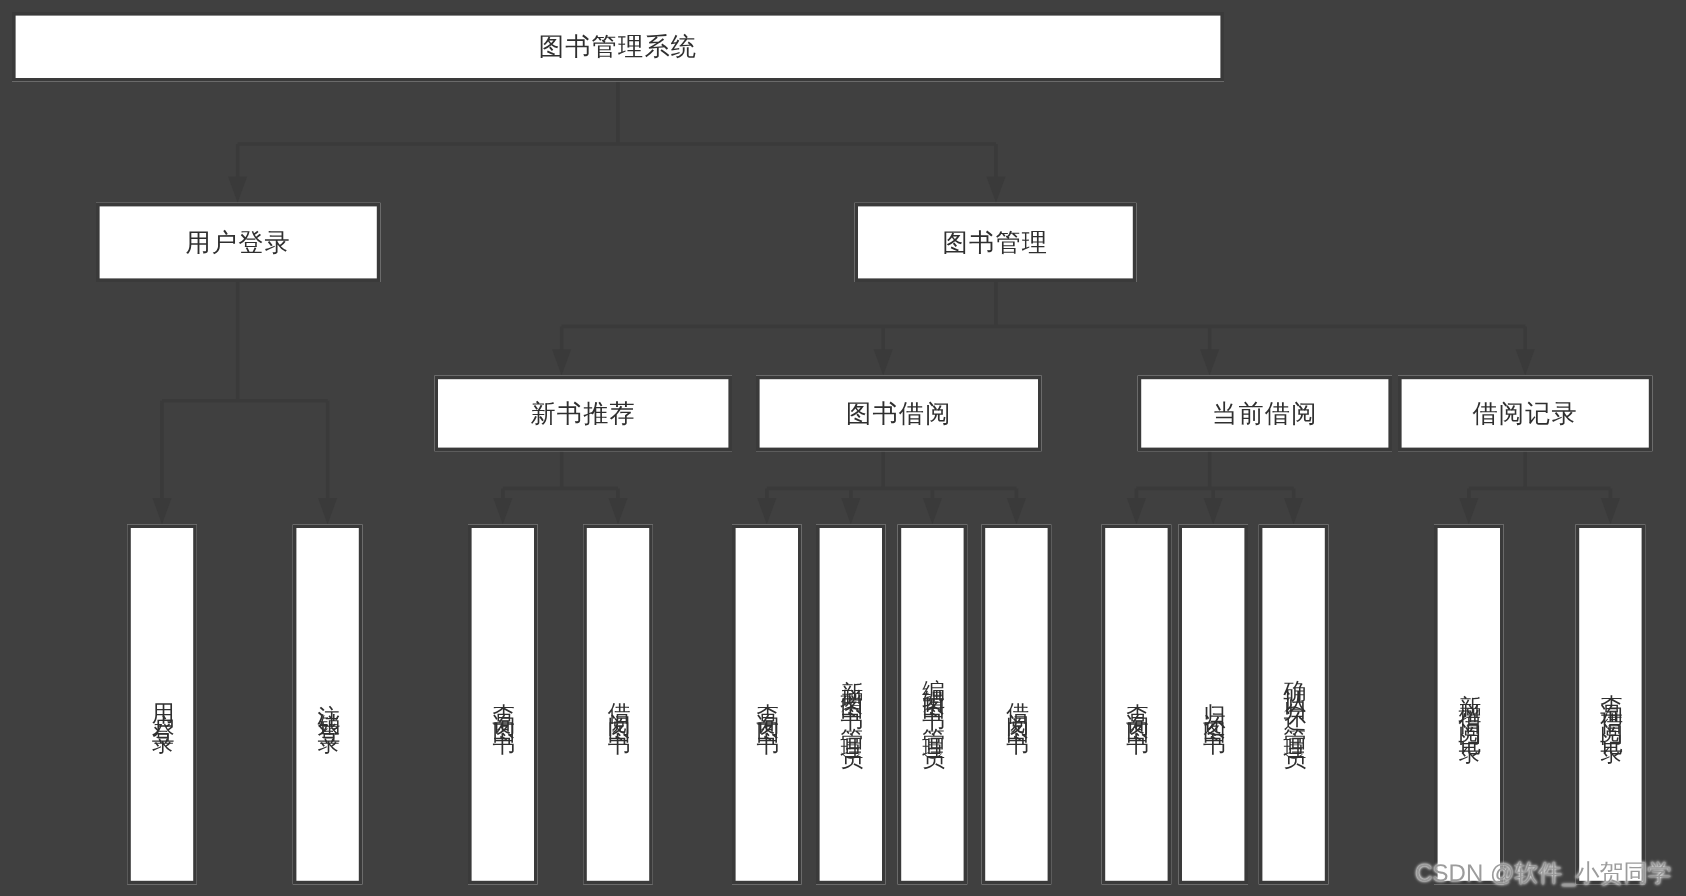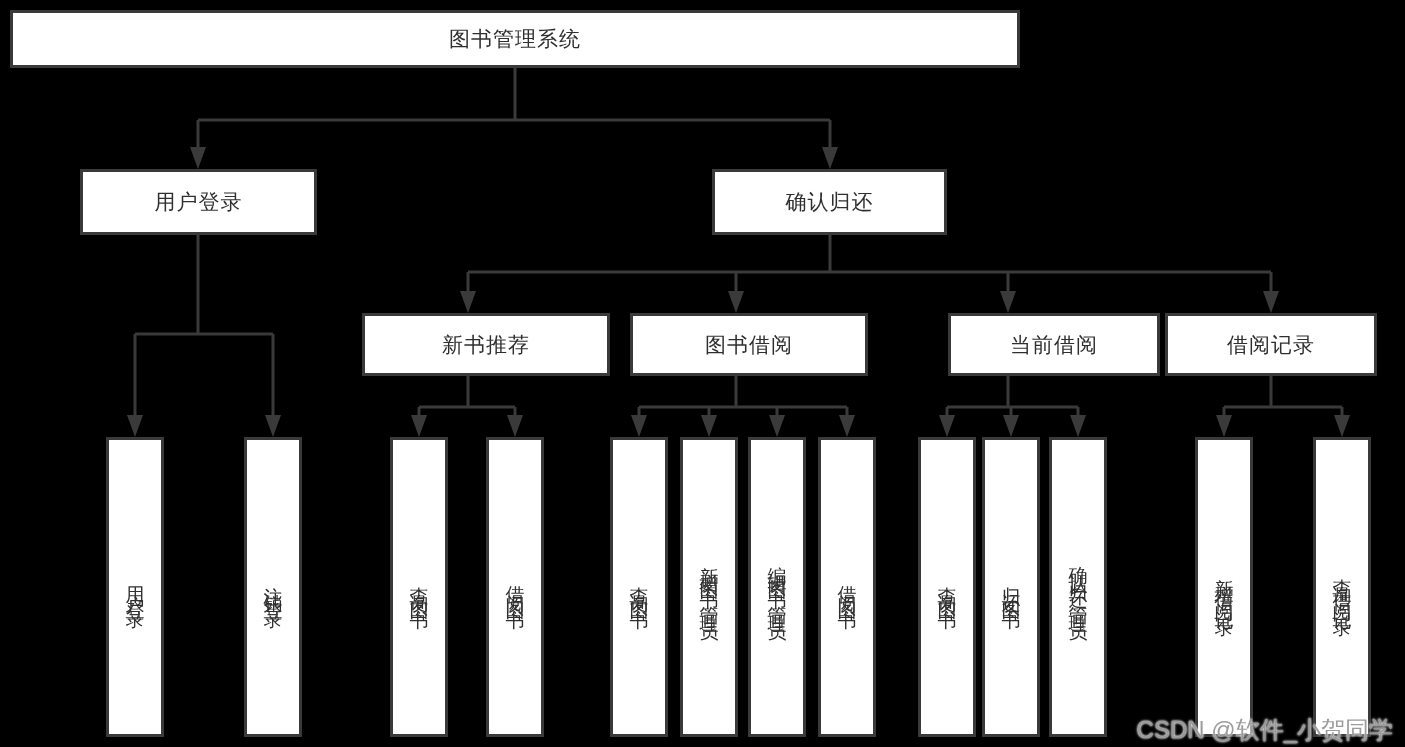--- a/index.html
+++ b/index.html
@@ -5,21 +5,21 @@
   html, body {
     margin: 0;
     padding: 0;
     background: #ffffff;
     font-family: "Liberation Sans", sans-serif;
   }
   .canvas {
     position: relative;
     width: 1405px;
     height: 747px;
-    background: #000000;
+    background: #404040;
     overflow: hidden;
   }
   .connectors {
     position: absolute;
     left: 0;
     top: 0;
     z-index: 1;
   }
   .node {
     position: absolute;
@@ -47,21 +47,21 @@
     font-size: 19px;
     writing-mode: vertical-rl;
     text-orientation: mixed;
     letter-spacing: 8px;
   }
   .watermark {
     position: absolute;
     right: 12px;
     top: 714px;
     z-index: 3;
-    font-size: 24px;
+    font-size: 20px;
     color: rgba(145, 145, 145, 0.9);
     text-shadow: 0 0 3px #ffffff, 0 0 2px #ffffff;
     white-space: nowrap;
   }
 </style>
 </head>
 <body>
 
 <div class="canvas">
 
@@ -104,21 +104,21 @@
       <polygon points="1003,415 1019,415 1011,437"></polygon>
       <polygon points="1070,415 1086,415 1078,437"></polygon>
       <polygon points="1216,415 1232,415 1224,437"></polygon>
       <polygon points="1334,415 1350,415 1342,437"></polygon>
     </g>
   </svg>
 
   <div class="node hbox root-box">图书管理系统</div>
 
   <div class="node hbox" style="left:80px; top:169px; width:237px; height:66px;">用户登录</div>
-  <div class="node hbox" style="left:712px; top:169px; width:235px; height:66px;">确认归还</div>
+  <div class="node hbox" style="left:712px; top:169px; width:235px; height:66px;">图书管理</div>
 
   <div class="node hbox" style="left:362px; top:313px; width:248px; height:63px;">新书推荐</div>
   <div class="node hbox" style="left:630px; top:313px; width:238px; height:63px;">图书借阅</div>
   <div class="node hbox" style="left:902px; top:313px; width:212px; height:63px;margin-left:46px;">当前借阅</div>
   <div class="node hbox" style="left:1165px; top:313px; width:212px; height:63px;">借阅记录</div>
 
   <div class="node vbox" style="left:106px;">用户登录</div>
   <div class="node vbox" style="left:244px;">注销登录</div>
 
   <div class="node vbox" style="left:390px;">查询图书</div>

